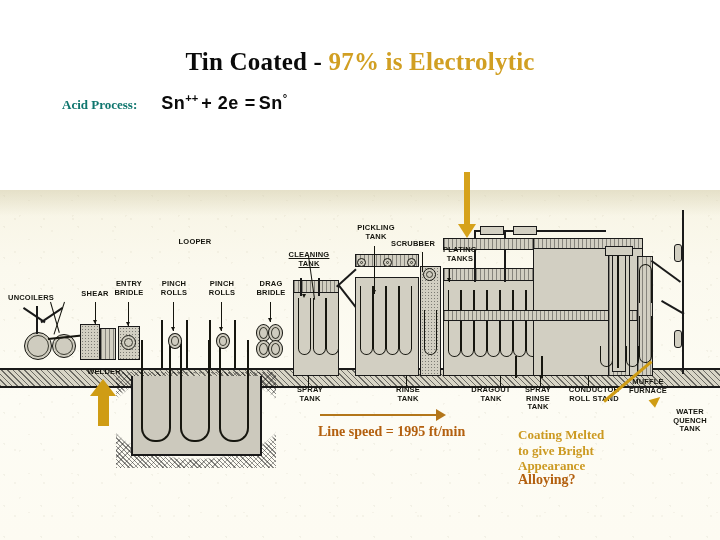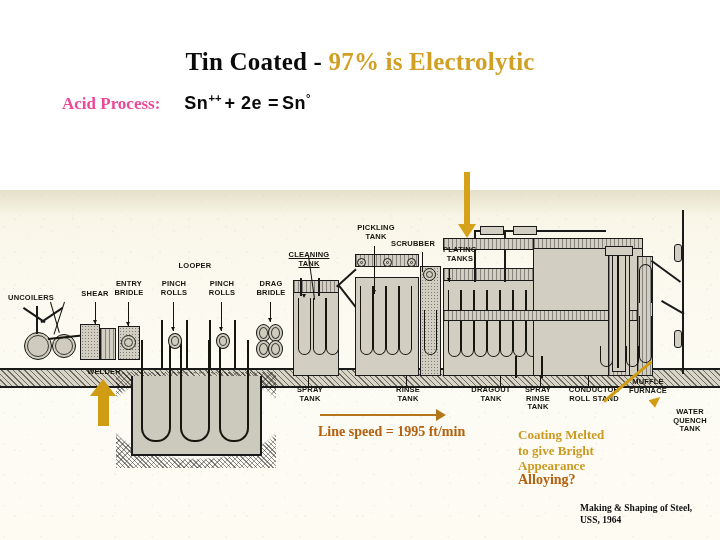--- a/index.html
+++ b/index.html
@@ -14,21 +14,21 @@
     position:absolute;left:0;right:0;top:36px;text-align:center;
     font-family:"Liberation Serif",serif;font-weight:bold;font-size:25px;
     letter-spacing:.2px;white-space:nowrap;margin-top:12px;
   }
   .title .blk{color:#0a0a0a;}
   .title .gold{color:#d19f22;}
 
   
   .eqrow{position:absolute;white-space:nowrap;}
   .eqlabel{
-    font-family:"Liberation Serif",serif;font-weight:bold;font-size:17px;color:#ec4899;
+    font-family:"Liberation Serif",serif;font-weight:bold;font-size:13px;color:#0f766e;
   }
   .eqmath{
     font-family:"Liberation Sans",sans-serif;font-weight:bold;font-size:18px;color:#0a0a0a;
     letter-spacing:.5px;
   }
   .eqmath sup{font-size:.62em;vertical-align:super;letter-spacing:0;}
   .eqmath .op{margin:0 3px;}
 
   #eq-acid{left:62px;top:92px;}
   #eq-acid .eqmath{margin-left:24px;}
@@ -313,21 +313,21 @@
     <div class="lead" style="left:374px;top:56px;height:48px;"></div>
     <div class="tick" style="left:371.5px;top:100px;"></div>
     <div class="lead" style="left:422px;top:62px;height:20px;"></div>
     <div class="lead" style="left:449px;top:78px;height:14px;"></div>
     <div class="tick" style="left:446.5px;top:88px;"></div>
 
     <div class="flabel" style="left:0px;top:104px;width:62px;">UNCOILERS</div>
     <div class="flabel" style="left:72px;top:100px;width:46px;">SHEAR</div>
     <div class="flabel" style="left:106px;top:90px;width:46px;">ENTRY
 BRIDLE</div>
-    <div class="flabel" style="left:170px;top:48px;width:50px;margin-top:24px;">LOOPER</div>
+    <div class="flabel" style="left:170px;top:48px;width:50px;">LOOPER</div>
     <div class="flabel" style="left:152px;top:90px;width:44px;">PINCH
 ROLLS</div>
     <div class="flabel" style="left:200px;top:90px;width:44px;">PINCH
 ROLLS</div>
     <div class="flabel" style="left:249px;top:90px;width:44px;">DRAG
 BRIDLE</div>
     <div class="flabel" style="left:281px;top:61px;width:56px;text-decoration:underline;">CLEANING
 TANK</div>
     <div class="flabel" style="left:350px;top:34px;width:52px;">PICKLING
 TANK</div>
@@ -371,15 +371,13 @@
   <div class="speed-text">Line speed = 1995 ft/min</div>
 
   <div class="diag-arrow"></div>
   <div class="diag-head"></div>
 
   <div class="note">Coating Melted
 to give Bright
 Appearance</div>
   <div class="note-alloy">Alloying?</div>
 
-  <div class="cite">Making &amp; Shaping of Steel,
-USS, 1964</div>
 </div>
 
 </body></html>

